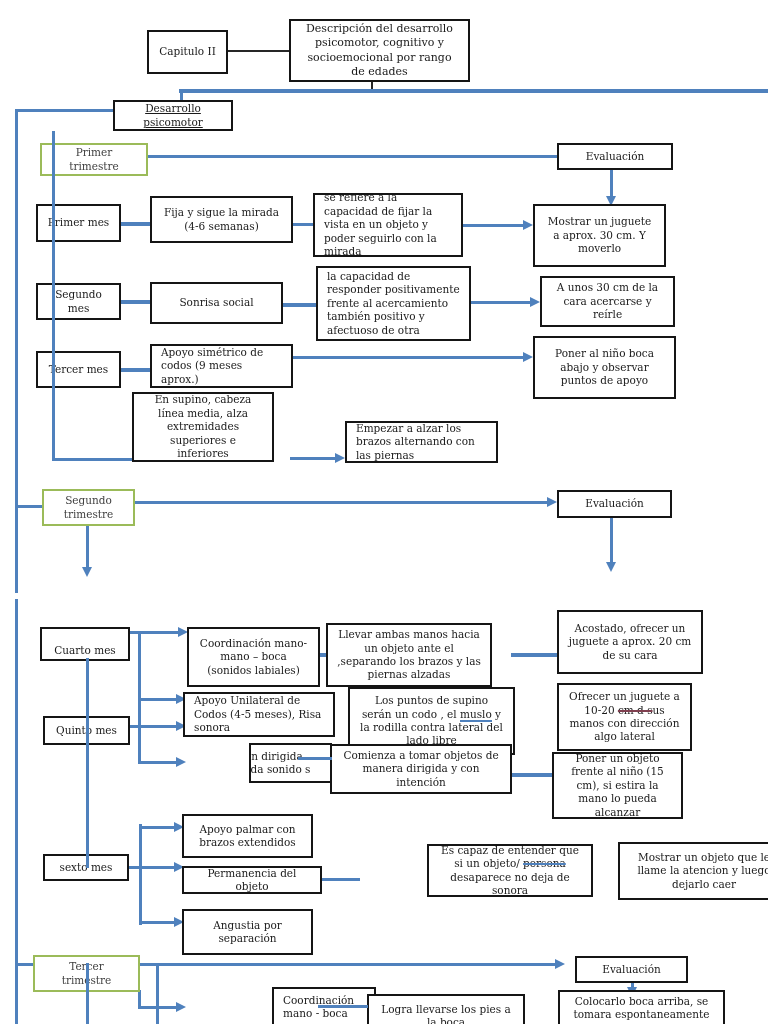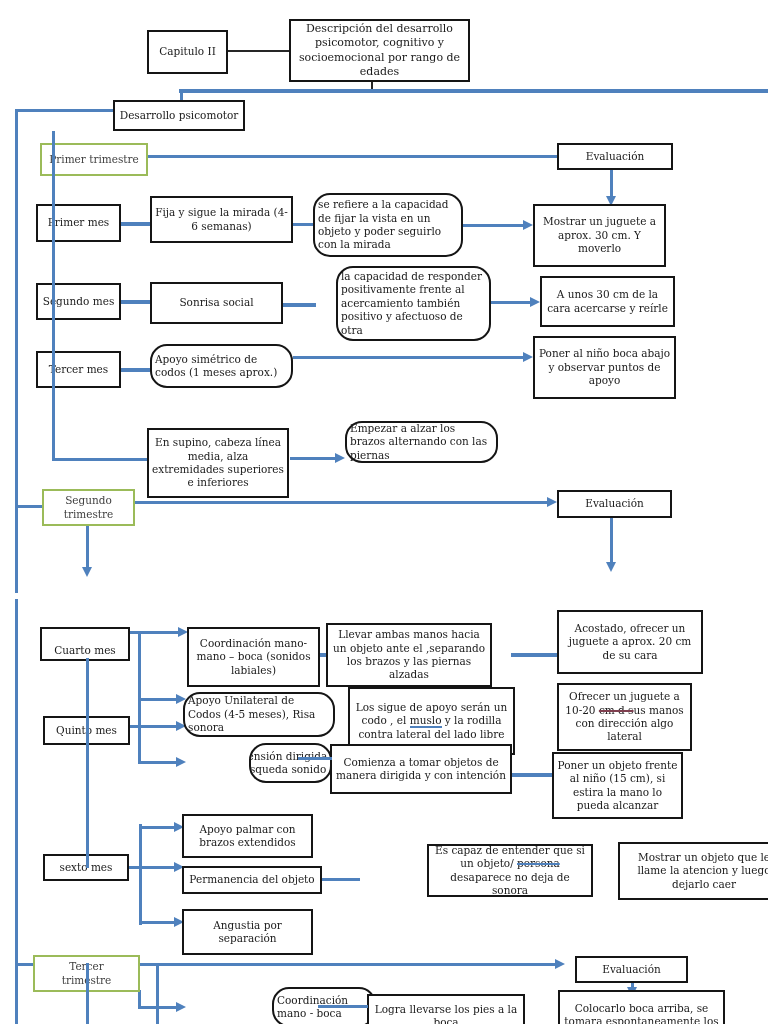--- a/index.html
+++ b/index.html
@@ -3,24 +3,24 @@
 <meta charset="utf-8">
 <style>
   html,body{margin:0;padding:0;background:#e8e8e8;}
   .page{
     position:relative;width:768px;height:1024px;background:#ffffff;
     overflow:hidden;font-family:"DejaVu Serif", serif;color:#1a1a1a;
   }
   .node{
     position:absolute;background:#fff;border:2px solid #151515;
     box-sizing:border-box;display:flex;align-items:center;justify-content:center;
-    text-align:center;font-size:10.5px;line-height:1.28;padding:2px 3px;z-index:2;
+    text-align:center;font-size:10.5px;line-height:1.28;padding:2px 9px;z-index:2;
   }
   .bw25{border-width:2.5px;}
-  .left{text-align:left;justify-content:center;border-radius:17px;}
+  .left{text-align:left;justify-content:flex-end;}
   .green{border:2.5px solid #9bbb59;color:#3f3f3f;}
   .clip{overflow:hidden;}
   .ln{position:absolute;background:#4f81bd;z-index:1;}
   .ln3{z-index:3;}
   .blk{position:absolute;background:#262626;z-index:1;}
   .ah{position:absolute;width:0;height:0;z-index:1;}
   .ah-r{border-top:5px solid transparent;border-bottom:5px solid transparent;border-left:10px solid #4f81bd;}
   .ah-d{border-left:5px solid transparent;border-right:5px solid transparent;border-top:10px solid #4f81bd;}
   .strike-red{text-decoration:line-through;text-decoration-color:#7f3f4f;text-decoration-thickness:2px;}
   .strike-blue{text-decoration:line-through;text-decoration-color:#4f81bd;text-decoration-thickness:2px;}
@@ -109,21 +109,21 @@
   <div class="ln ln3" style="left:318px;top:1005px;width:50px;height:3px;"></div>
 
   <div class="node" style="left:147px;top:30px;width:81px;height:44px;">
     <span>Capitulo II</span>
     </div>
 
   <div class="node" style="left:289px;top:19px;width:181px;height:63px;font-size:11px;">
     <span>Descripción del desarrollo psicomotor, cognitivo y socioemocional por rango de edades</span>
     </div>
 
-  <div class="node bw25" style="left:113px;top:100px;width:132px;height:31px;">
+  <div class="node bw25" style="left:113px;top:100px;width:120px;height:31px;text-decoration:underline;">
     <span>Desarrollo psicomotor</span>
     </div>
 
   <div class="node green" style="left:40px;top:143px;width:108px;height:33px;">
     <span>Primer trimestre</span>
     </div>
 
   <div class="node bw25" style="left:557px;top:143px;width:116px;height:27px;">
     <span>Evaluación</span>
     </div>
@@ -145,41 +145,41 @@
     </div>
 
   <div class="node bw25" style="left:36px;top:283px;width:85px;height:37px;">
     <span>Segundo mes</span>
     </div>
 
   <div class="node" style="left:150px;top:282px;width:133px;height:42px;">
     <span>Sonrisa social</span>
     </div>
 
-  <div class="node bw25 left" style="left:316px;top:266px;width:155px;height:75px;margin-left:20px;">
+  <div class="node bw25 left" style="left:316px;top:266px;width:155px;height:75px;">
     <span>la capacidad de responder positivamente frente al acercamiento también positivo y afectuoso de otra</span>
     </div>
 
   <div class="node bw25" style="left:540px;top:276px;width:135px;height:51px;">
     <span>A unos  30 cm de la cara acercarse y reírle</span>
     </div>
 
   <div class="node bw25" style="left:36px;top:351px;width:85px;height:37px;">
     <span>Tercer mes</span>
     </div>
 
   <div class="node bw25 left" style="left:150px;top:344px;width:143px;height:44px;">
-    <span>Apoyo simétrico de codos (1 meses aprox.)</span>
+    <span>Apoyo simétrico de codos (9 meses aprox.)</span>
     </div>
 
   <div class="node bw25" style="left:533px;top:336px;width:143px;height:63px;">
     <span>Poner al niño boca abajo y observar puntos de apoyo</span>
     </div>
 
-  <div class="node bw25" style="left:147px;top:392px;width:142px;height:70px;margin-top:36px;">
+  <div class="node bw25" style="left:132px;top:392px;width:142px;height:70px;">
     <span>En supino, cabeza línea media, alza extremidades superiores e inferiores</span>
     </div>
 
   <div class="node left" style="left:345px;top:421px;width:153px;height:42px;">
     <span>Empezar a alzar los brazos alternando con las piernas</span>
     </div>
 
   <div class="node green" style="left:42px;top:489px;width:93px;height:37px;">
     <span>Segundo trimestre</span>
     </div>
@@ -202,21 +202,21 @@
 
   <div class="node bw25" style="left:557px;top:610px;width:146px;height:64px;">
     <span>Acostado, ofrecer un juguete a aprox. 20 cm de su cara</span>
     </div>
 
   <div class="node bw25 left" style="left:183px;top:692px;width:152px;height:45px;">
     <span>Apoyo Unilateral de Codos (4-5 meses), Risa sonora</span>
     </div>
 
   <div class="node bw25" style="left:348px;top:687px;width:167px;height:68px;">
-    <span><span>Los sigue de apoyo serán un codo , el </span><span class="u-blue">muslo</span><span>  y la rodilla contra lateral del lado libre</span></span>
+    <span><span>Los puntos de supino serán un codo , el </span><span class="u-blue">muslo</span><span>  y la rodilla contra lateral del lado libre</span></span>
     </div>
 
   <div class="node bw25" style="left:557px;top:683px;width:135px;height:68px;">
     <span><span>Ofrecer un juguete a 10-20 </span><span class="strike-red">cm d s</span><span>us manos con dirección algo lateral</span></span>
     </div>
 
   <div class="node bw25" style="left:43px;top:716px;width:87px;height:29px;">
     <span>Quinto mes</span>
     </div>
 

